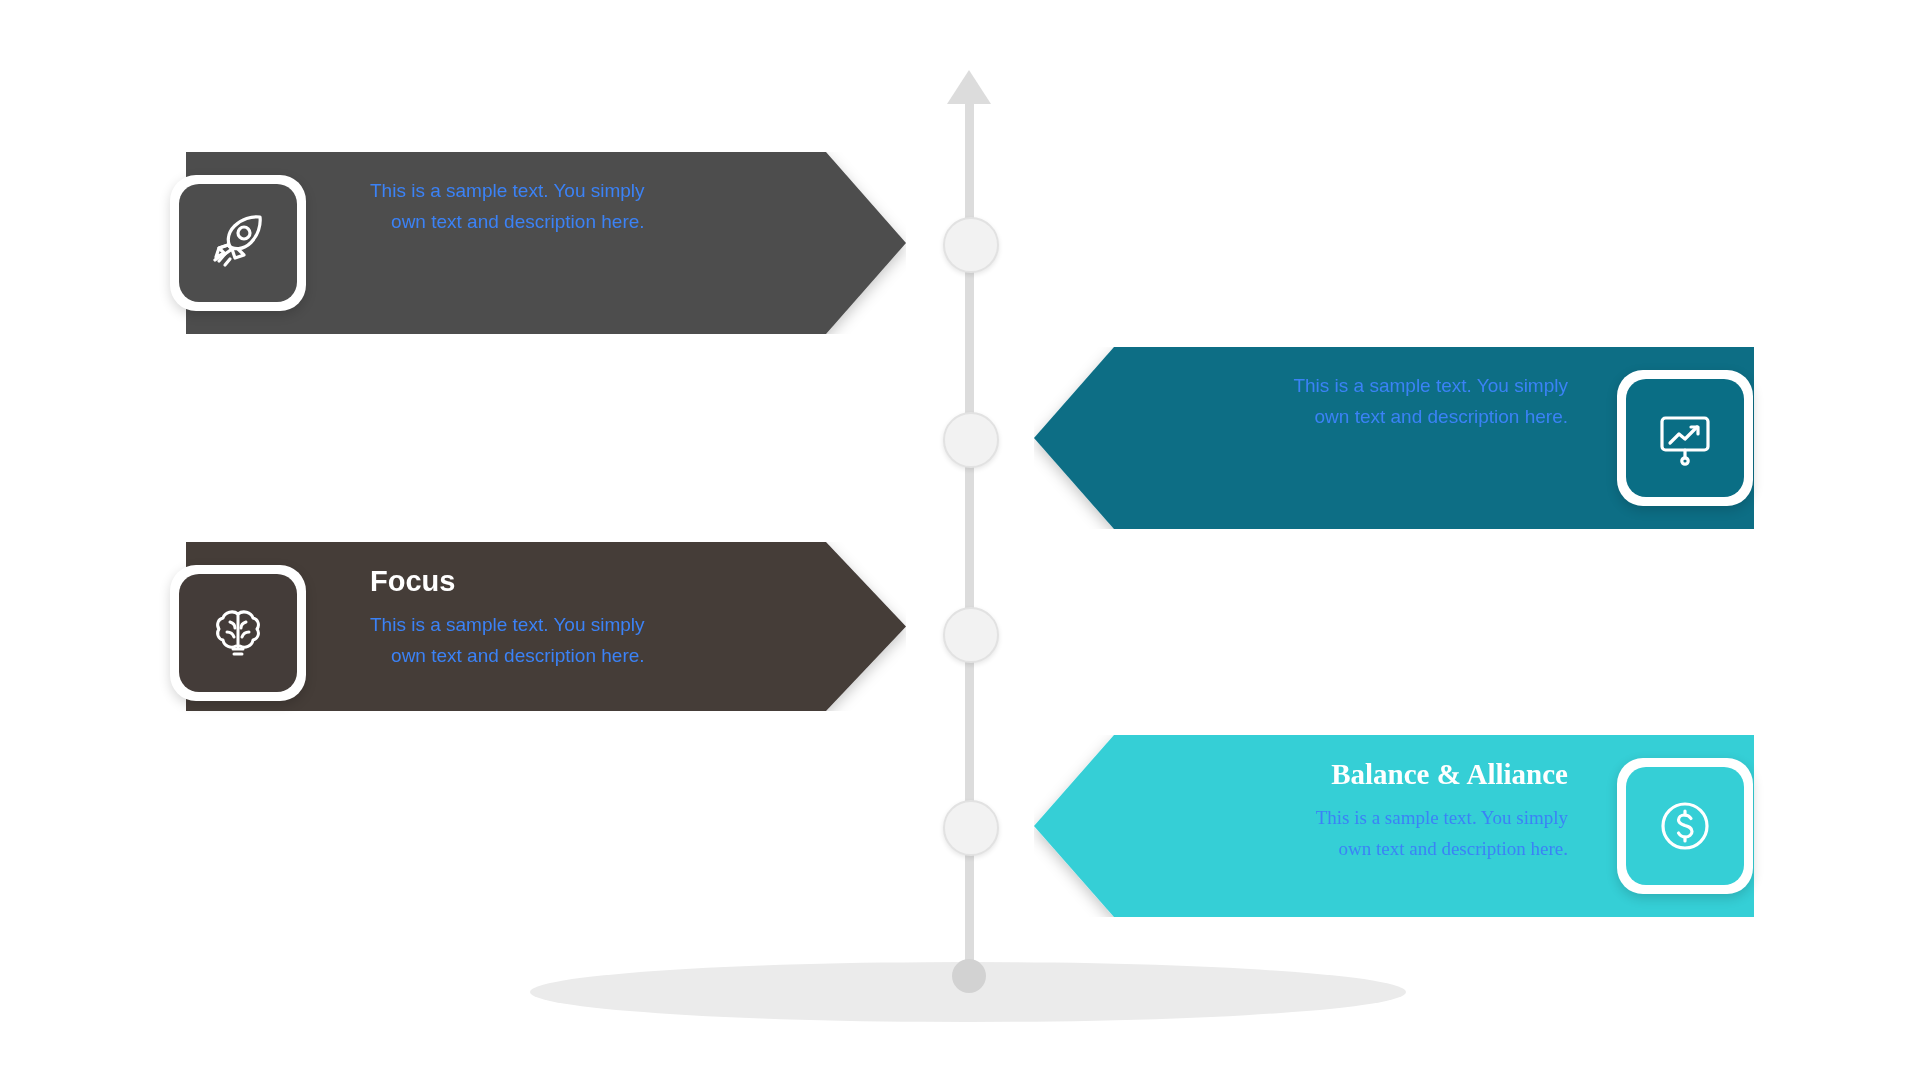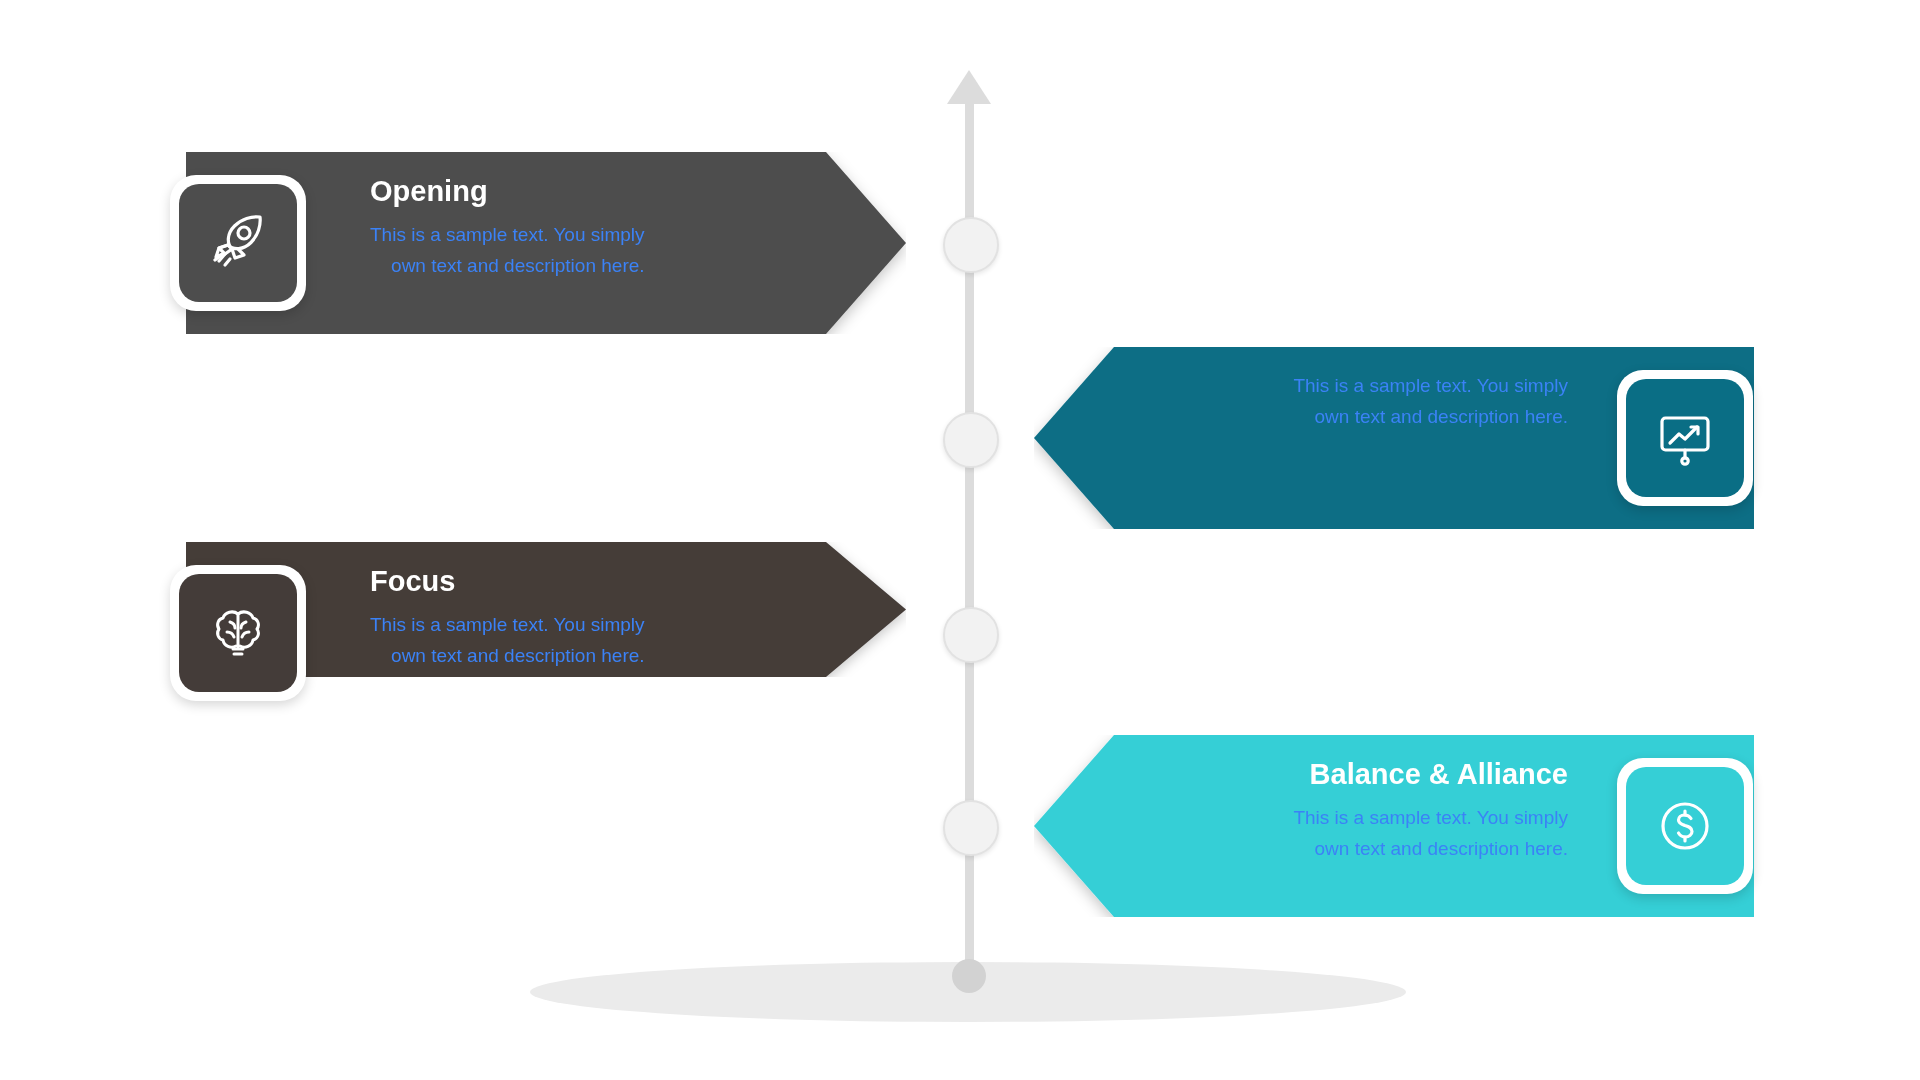--- a/index.html
+++ b/index.html
@@ -154,21 +154,20 @@
       <svg viewBox="0 0 720 182" preserveAspectRatio="none">
         <defs>
           <filter id="sh1" x="-12%" y="-12%" width="130%" height="135%">
             <feDropShadow dx="0" dy="5" stdDeviation="7" flood-color="#000000" flood-opacity="0.22"></feDropShadow>
           </filter>
         </defs>
         <path d="M0,0 H640 L720,91 L640,182 H0 Z" fill="#4D4D4D" filter="url(#sh1)"></path>
       </svg>
     </div>
     <div class="card-text" style="left:184px; top:24px; text-align:left;">
-      <p class="card-title">Opening</p>
       <p class="card-desc">
         <span>This is a sample text. You simply</span>
         <span>own text and description  here.</span>
       </p>
     </div>
   </div>
   <div class="icon-tile" style="left:170px; top:175px;">
     <div class="icon-inner" style="background:#4D4D4D;">
       <svg viewBox="0 0 64 64" fill="none" stroke="#ffffff" stroke-width="3.2" stroke-linecap="round" stroke-linejoin="round">
         <path d="M24.5 39.5 C19 34 19.5 24 27 16.5 C34 9.5 44 6.5 52.5 7.5 C53.5 16 50.5 26 43.5 33 C36 40.5 26 41 20.5 35.5" transform="translate(2,2)" opacity="0"></path>
@@ -209,21 +208,21 @@
         <rect x="9" y="12" width="46" height="32" rx="3.5"></rect>
         <path d="M32 44 L32 52"></path>
         <circle cx="32" cy="55" r="3.2"></circle>
         <path d="M17 37 L26 28 L32 33 L44 21"></path>
         <path d="M38 21 L45 21 L45 28"></path>
       </svg>
     </div>
   </div>
   <div class="node" style="left:943px; top:412px;"></div>
 
-  <div class="card" style="left:186px; top:542px; width:720px; height:135px;">
+  <div class="card" style="left:186px; top:542px; width:720px; height:169px;">
     <div class="card-shape">
       <svg viewBox="0 0 720 182" preserveAspectRatio="none">
         <defs>
           <filter id="sh3" x="-12%" y="-12%" width="130%" height="135%">
             <feDropShadow dx="0" dy="5" stdDeviation="7" flood-color="#000000" flood-opacity="0.22"></feDropShadow>
           </filter>
         </defs>
         <path d="M0,0 H640 L720,91 L640,182 H0 Z" fill="#443C39" filter="url(#sh3)"></path>
       </svg>
     </div>
@@ -256,21 +255,21 @@
     <div class="card-shape">
       <svg viewBox="0 0 720 182" preserveAspectRatio="none">
         <defs>
           <filter id="sh4" x="-12%" y="-12%" width="130%" height="135%">
             <feDropShadow dx="0" dy="5" stdDeviation="7" flood-color="#000000" flood-opacity="0.22"></feDropShadow>
           </filter>
         </defs>
         <path d="M720,0 H80 L0,91 L80,182 H720 Z" fill="#35CFD6" filter="url(#sh4)"></path>
       </svg>
     </div>
-    <div class="card-text" style="right:186px; top:24px; text-align:right;">
+    <div class="card-text" style="right:186px; top:24px; text-align:right;font-family:Liberation Serif, serif;">
       <p class="card-title">Balance &amp; Alliance</p>
       <p class="card-desc">
         <span>This is a sample text. You simply</span>
         <span>own text and description  here.</span>
       </p>
     </div>
   </div>
   <div class="icon-tile" style="left:1617px; top:758px;">
     <div class="icon-inner" style="background:#35CFD6;">
       <svg viewBox="0 0 64 64" fill="none" stroke="#ffffff" stroke-width="3.2" stroke-linecap="round" stroke-linejoin="round">

